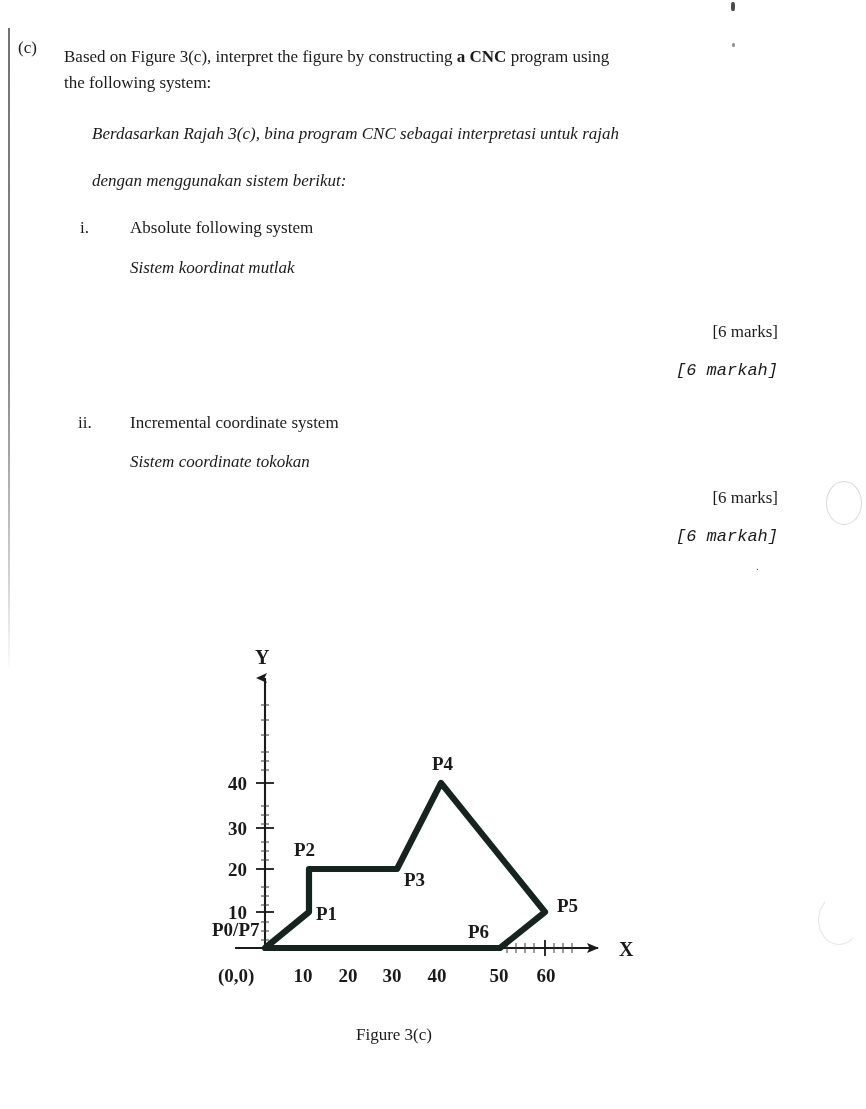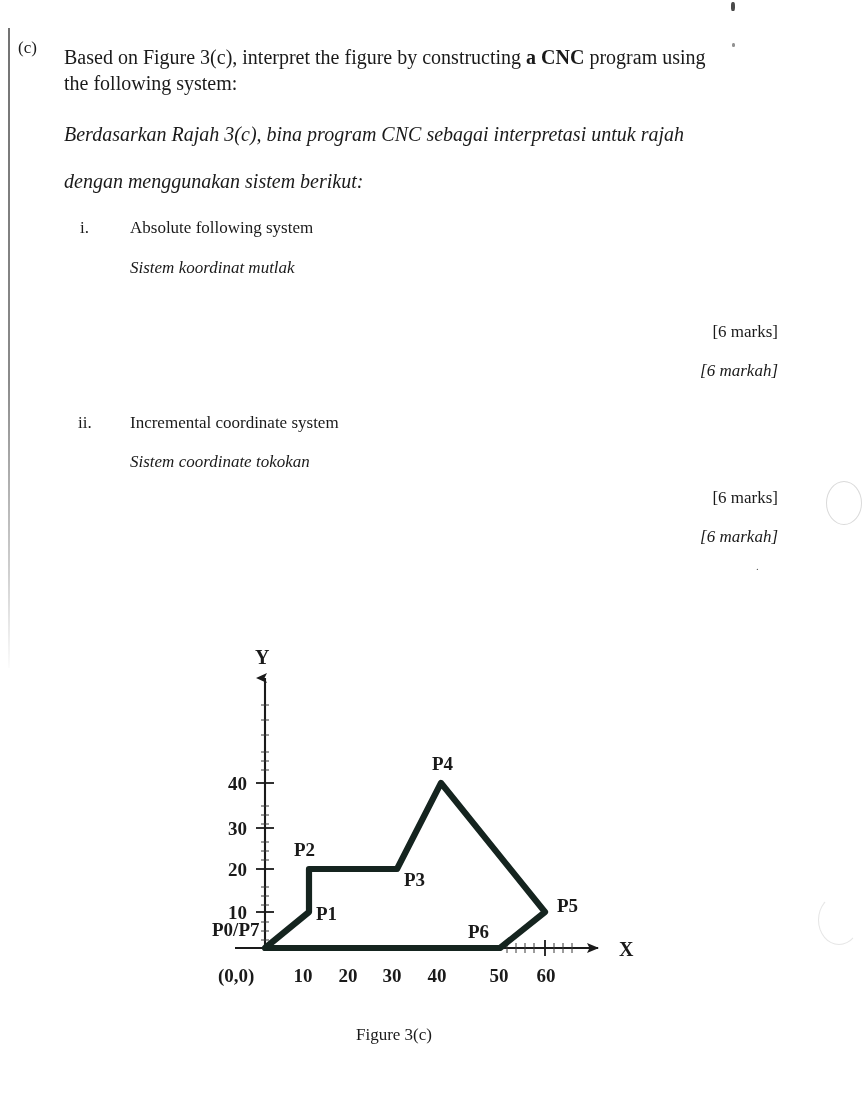--- a/index.html
+++ b/index.html
@@ -49,26 +49,27 @@
 
   
   .q-label {
     position: absolute;
     left: 18px;
     top: 38px;
     font-size: 17px;
   }
   .para {
     position: absolute;
-    font-size: 20px;
+    font-size: 17px;
     line-height: 38px;
     white-space: nowrap;
   }
   .para.italic {
     font-style: italic;
+    margin-left: 28px;
   }
   .semibold {
     font-weight: 600;
   }
   .roman-num {
     position: absolute;
     font-size: 17px;
   }
   .sub-text {
     position: absolute;
@@ -79,20 +80,21 @@
     font-style: italic;
   }
   .marks {
     position: absolute;
     font-size: 17px;
     text-align: right;
     white-space: nowrap;
   }
   .marks.italic {
     font-style: italic;
+    font-family: Liberation Mono, monospace;
   }
   .tiny-mark {
     position: absolute;
     font-size: 11px;
     color: #555;
   }
 
   
   #figure-wrap {
     position: absolute;

